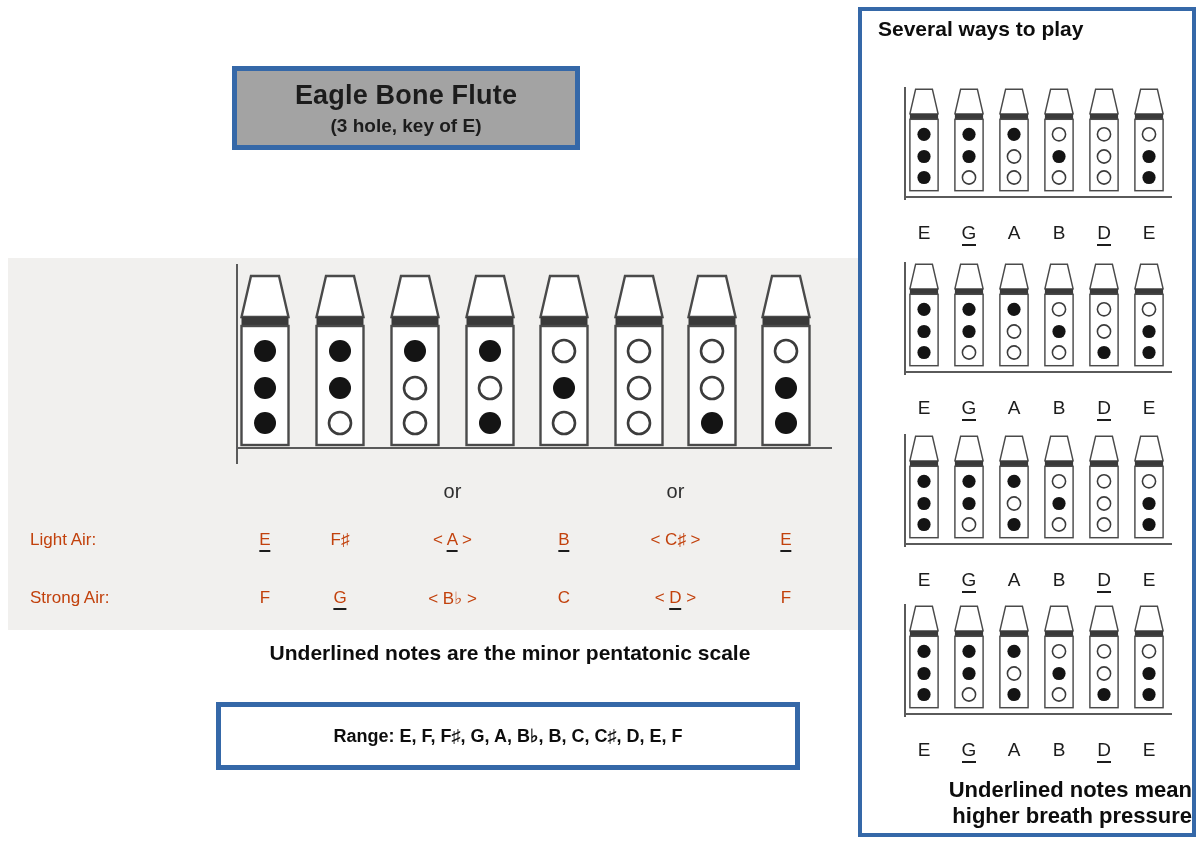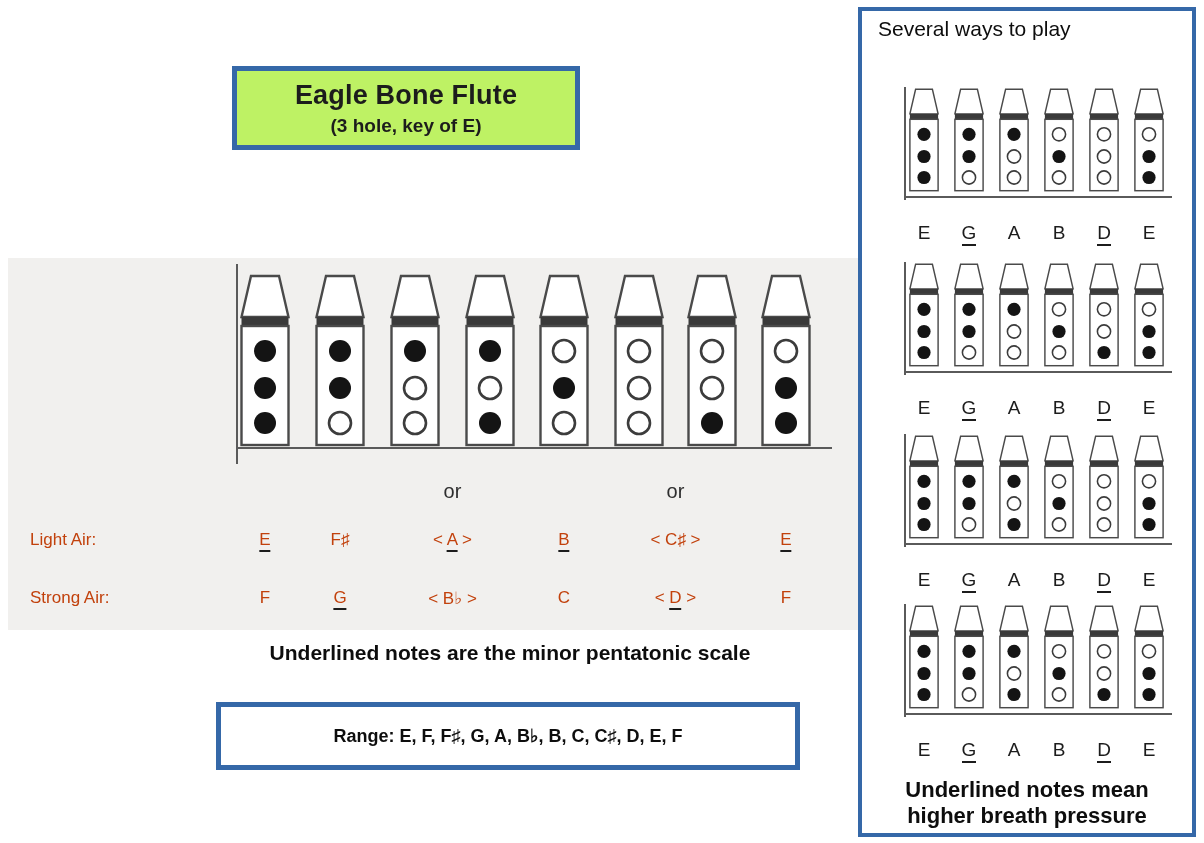--- a/index.html
+++ b/index.html
@@ -2,21 +2,21 @@
 <html><head>
 <meta charset="utf-8">
 <style>
   * { margin:0; padding:0; box-sizing:border-box; }
   html,body { background:#ffffff; }
   body { font-family:"Liberation Sans", sans-serif; color:#1c1c1c; }
   .page { position:relative; width:1204px; height:843px; background:#ffffff; overflow:hidden; }
 
   
   .title-box { position:absolute; left:232px; top:66px; width:348px; height:84px;
-    background:#bef264; border:5px solid #3568a8; text-align:center; }
+    background:#a3a3a3; border:5px solid #3568a8; text-align:center; }
   .title-heading { font-size:27px; font-weight:bold; margin-top:9px; letter-spacing:0.2px; }
   .title-subheading { font-size:19px; font-weight:bold; margin-top:4px; }
 
   
   .main-chart { position:absolute; left:8px; top:258px; width:896px; height:372px;
     background:#f1f0ee; }
   .axis-v { position:absolute; left:228px; top:6px; width:2px; height:200px; background:#5a5a5a; }
   .axis-h { position:absolute; left:228px; top:189px; width:596px; height:2px; background:#5a5a5a; }
   .main-flute { position:absolute; top:16px; }
   .or-label { position:absolute; top:222px; transform:translateX(-50%);
@@ -40,32 +40,32 @@
     text-align:center; font-weight:bold; font-size:21px; color:#0d0d0d; }
   .range-box { position:absolute; left:216px; top:702px; width:584px; height:68px;
     border:5px solid #3568a8; background:#ffffff; display:flex; align-items:center;
     justify-content:center; font-weight:bold; font-size:18px; color:#0d0d0d; }
   .caption-source { position:absolute; left:120px; top:801px; width:740px;
     text-align:center; font-weight:bold; font-size:24px; color:#0d0d0d; }
 
   
   .side-panel { position:absolute; left:858px; top:7px; width:338px; height:830px;
     border:4px solid #3568a8; background:#ffffff; }
-  .side-title { position:absolute; left:16px; top:5px; font-size:21px; font-weight:normal;
+  .side-title { position:absolute; left:16px; top:5px; font-size:21px; font-weight:bold;
     line-height:26px; color:#0d0d0d; white-space:nowrap; }
   .side-row { position:absolute; left:0; width:330px; }
   .side-flutes { position:relative; height:108px; display:flex; gap:15px;
     padding-left:47px; align-items:flex-end; }
   .side-flutes svg { margin-bottom:2px; }
   .srow-axis-v { position:absolute; left:42px; top:-3px; width:2px; height:113px; background:#5a5a5a; }
   .srow-axis-h { position:absolute; left:42px; bottom:0; width:268px; height:2px; background:#5a5a5a; }
   .side-labels { display:flex; gap:15px; padding-left:47px; margin-top:24px;
     font-size:19px; color:#1c1c1c; }
   .side-labels span.cell { display:inline-block; width:30px; text-align:center; }
-  .side-footer { position:absolute; top:766px; left:0; width:330px; text-align:center;
+  .side-footer { position:absolute; top:766px; left:0; width:330px; text-align:right;
     font-weight:bold; font-size:22px; line-height:26px; color:#0d0d0d; }
 </style>
 </head>
 <body>
 
 <div class="page">
 
   <div class="title-box">
     <div class="title-heading">Eagle Bone Flute</div>
     <div class="title-subheading">(3 hole, key of E)</div>

